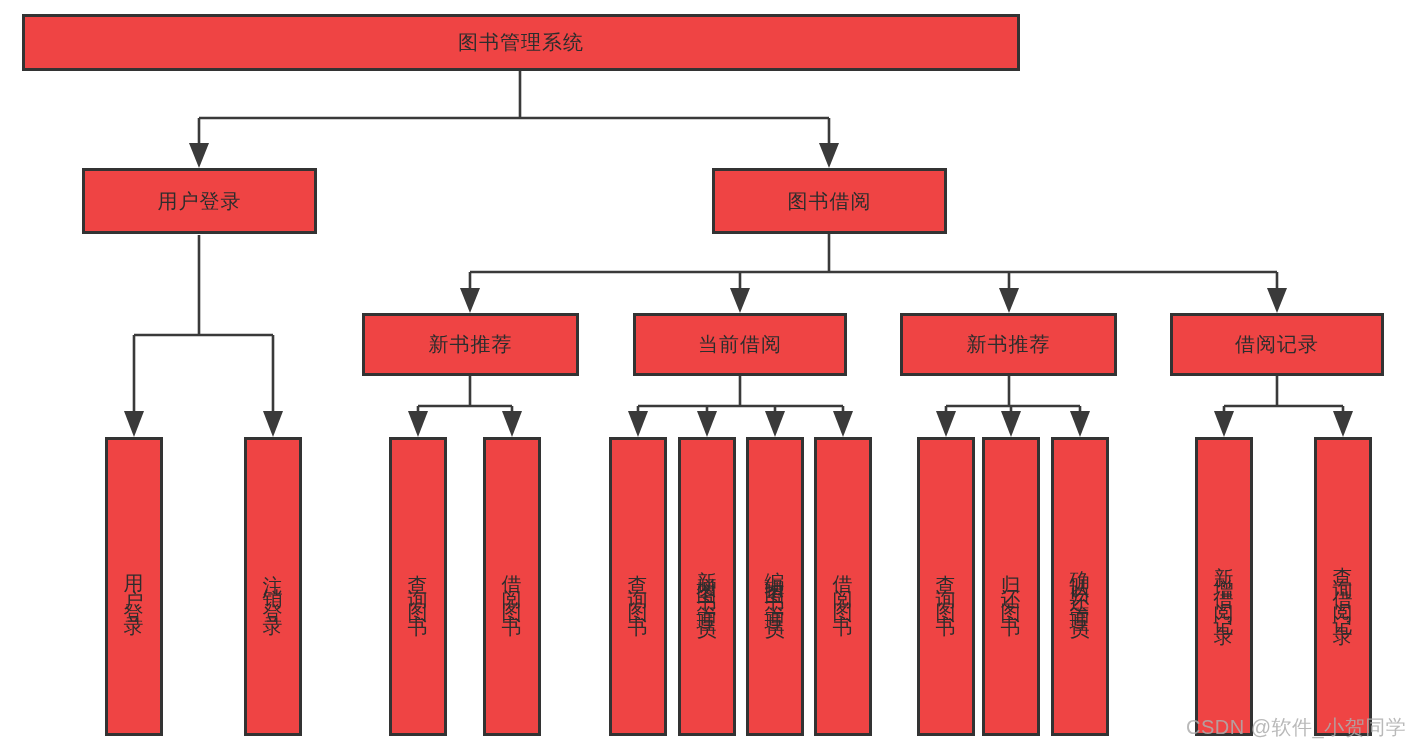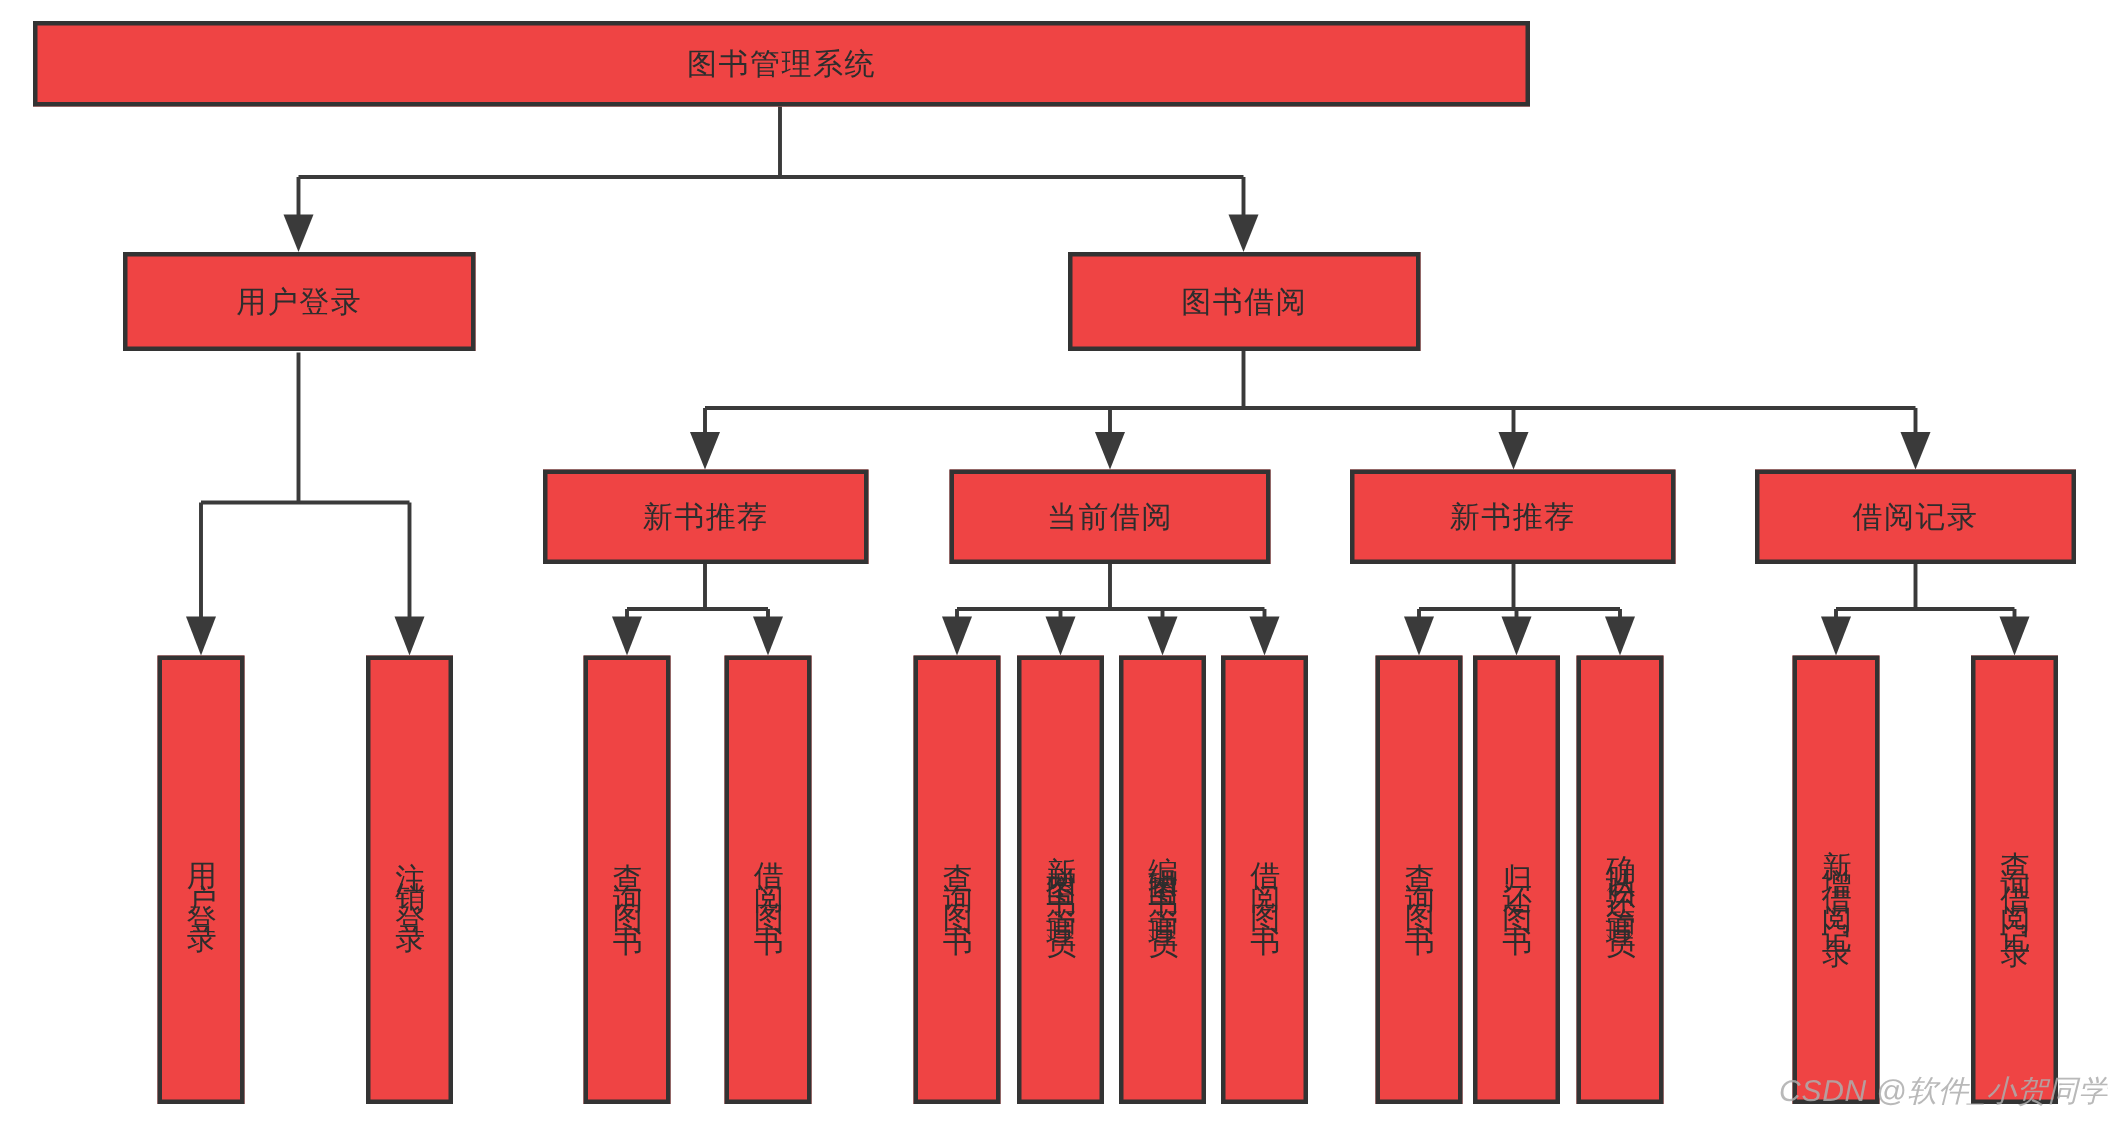--- a/index.html
+++ b/index.html
@@ -23,21 +23,21 @@
   .vnode .vtext{
     writing-mode:vertical-rl;text-orientation:mixed;
     font-size:20px;color:#2d2d2d;line-height:1;
   }
   .ls14{letter-spacing:14px;}
   .ls12{letter-spacing:12px;}
   .ls8{letter-spacing:7px;}
   #watermark{
     position:absolute;left:1186px;top:714px;z-index:3;
     font-size:20px;letter-spacing:0.5px;
-    color:rgba(173,173,173,0.85);white-space:nowrap;font-style:italic;
+    color:rgba(173,173,173,0.85);white-space:nowrap;
   }
 </style>
 </head>
 <body>
 
 <div id="stage">
 
   <svg class="connectors" width="1405" height="747" viewBox="0 0 1405 747">
     <g stroke="#3a3a3a" stroke-width="2.6" fill="none">
 

